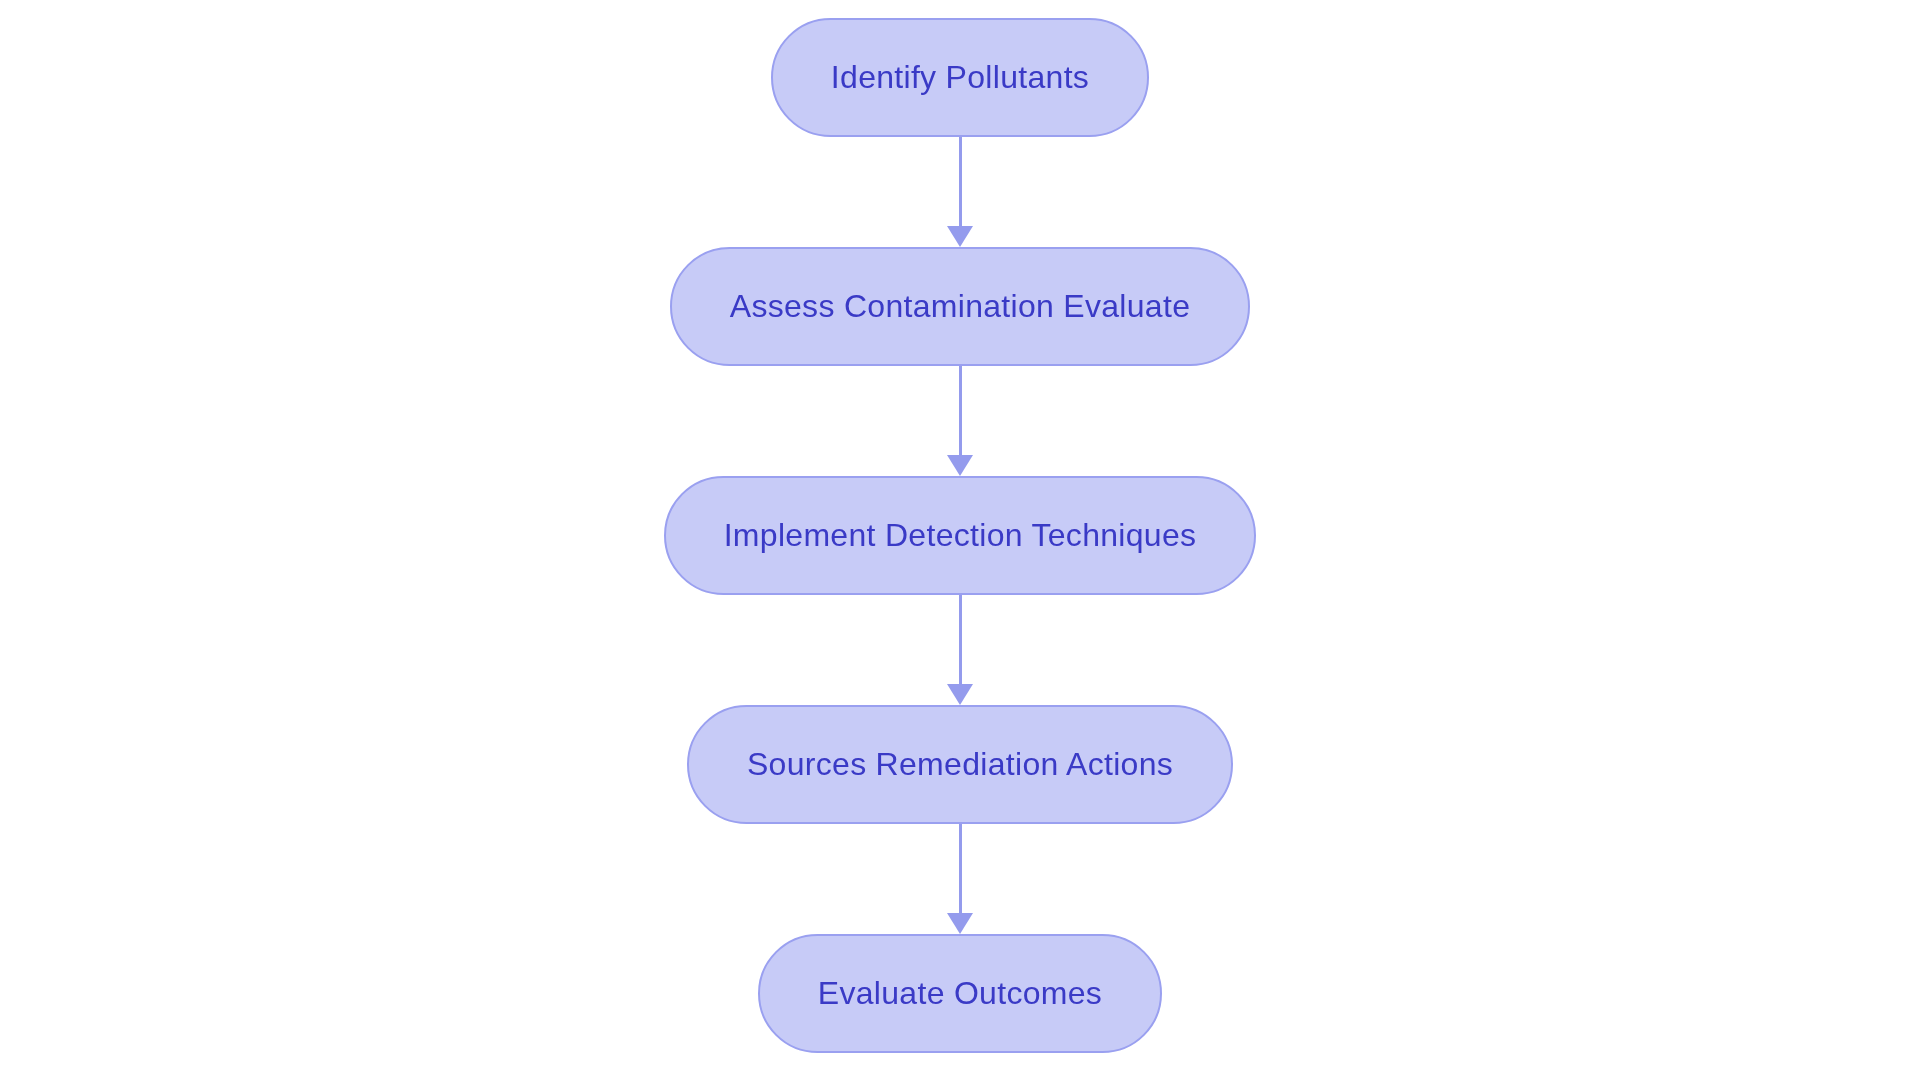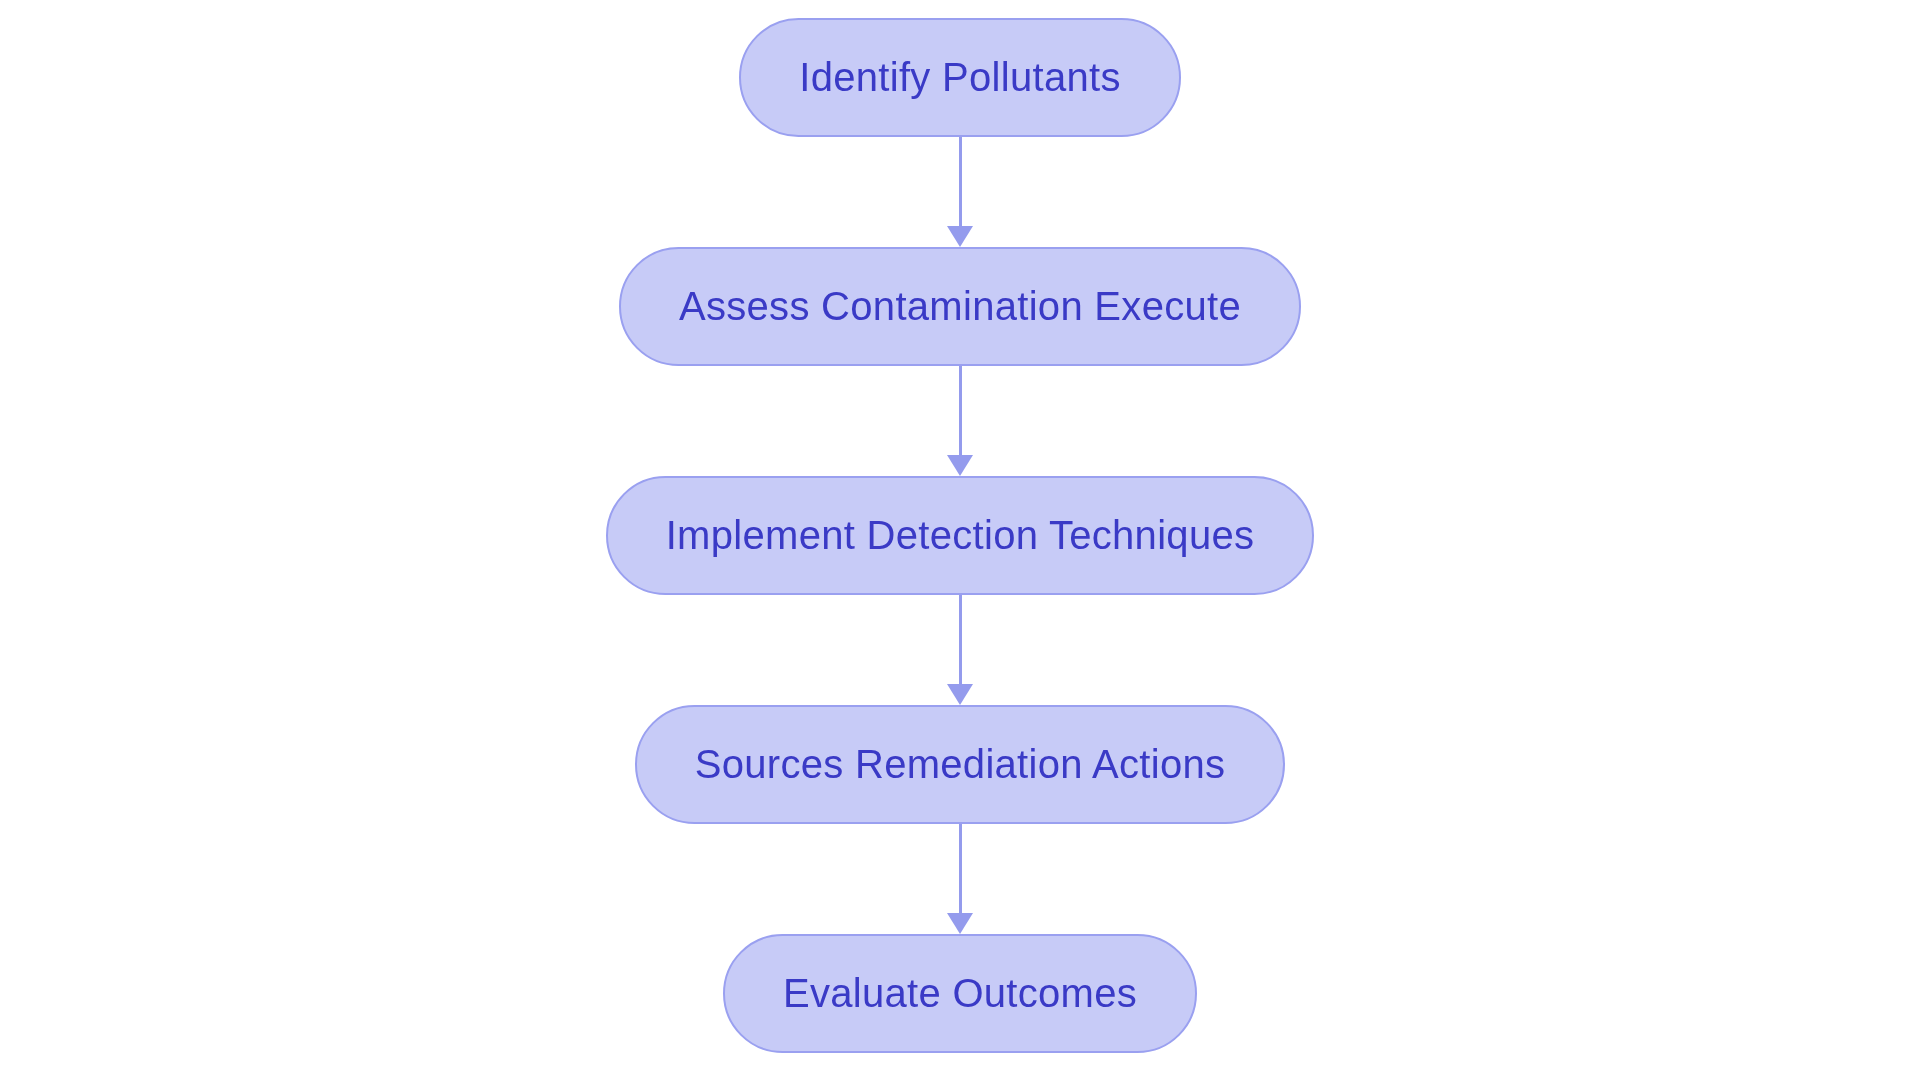--- a/index.html
+++ b/index.html
@@ -36,21 +36,21 @@
     padding: 0 58px;
     display: flex;
     align-items: center;
     justify-content: center;
     background: var(--node-fill);
     border: 2px solid var(--node-border);
     border-radius: 60px;
   }
   .flow-node .node-label {
     color: var(--node-text);
-    font-size: 40px;
+    font-size: 32px;
     font-weight: 500;
     letter-spacing: 0.3px;
     white-space: nowrap;
     text-align: center;
   }
   .flow-arrow {
     height: 110px;
     width: 28px;
     display: flex;
     flex-direction: column;
@@ -78,21 +78,21 @@
     <div class="flow-node">
       <span class="node-label">Identify Pollutants</span>
     </div>
 
     <div class="flow-arrow">
       <div class="arrow-line"></div>
       <div class="arrow-head"></div>
     </div>
 
     <div class="flow-node">
-      <span class="node-label">Assess Contamination Execute</span>
+      <span class="node-label">Assess Contamination Evaluate</span>
     </div>
 
     <div class="flow-arrow">
       <div class="arrow-line"></div>
       <div class="arrow-head"></div>
     </div>
 
     <div class="flow-node">
       <span class="node-label">Implement Detection Techniques</span>
     </div>

